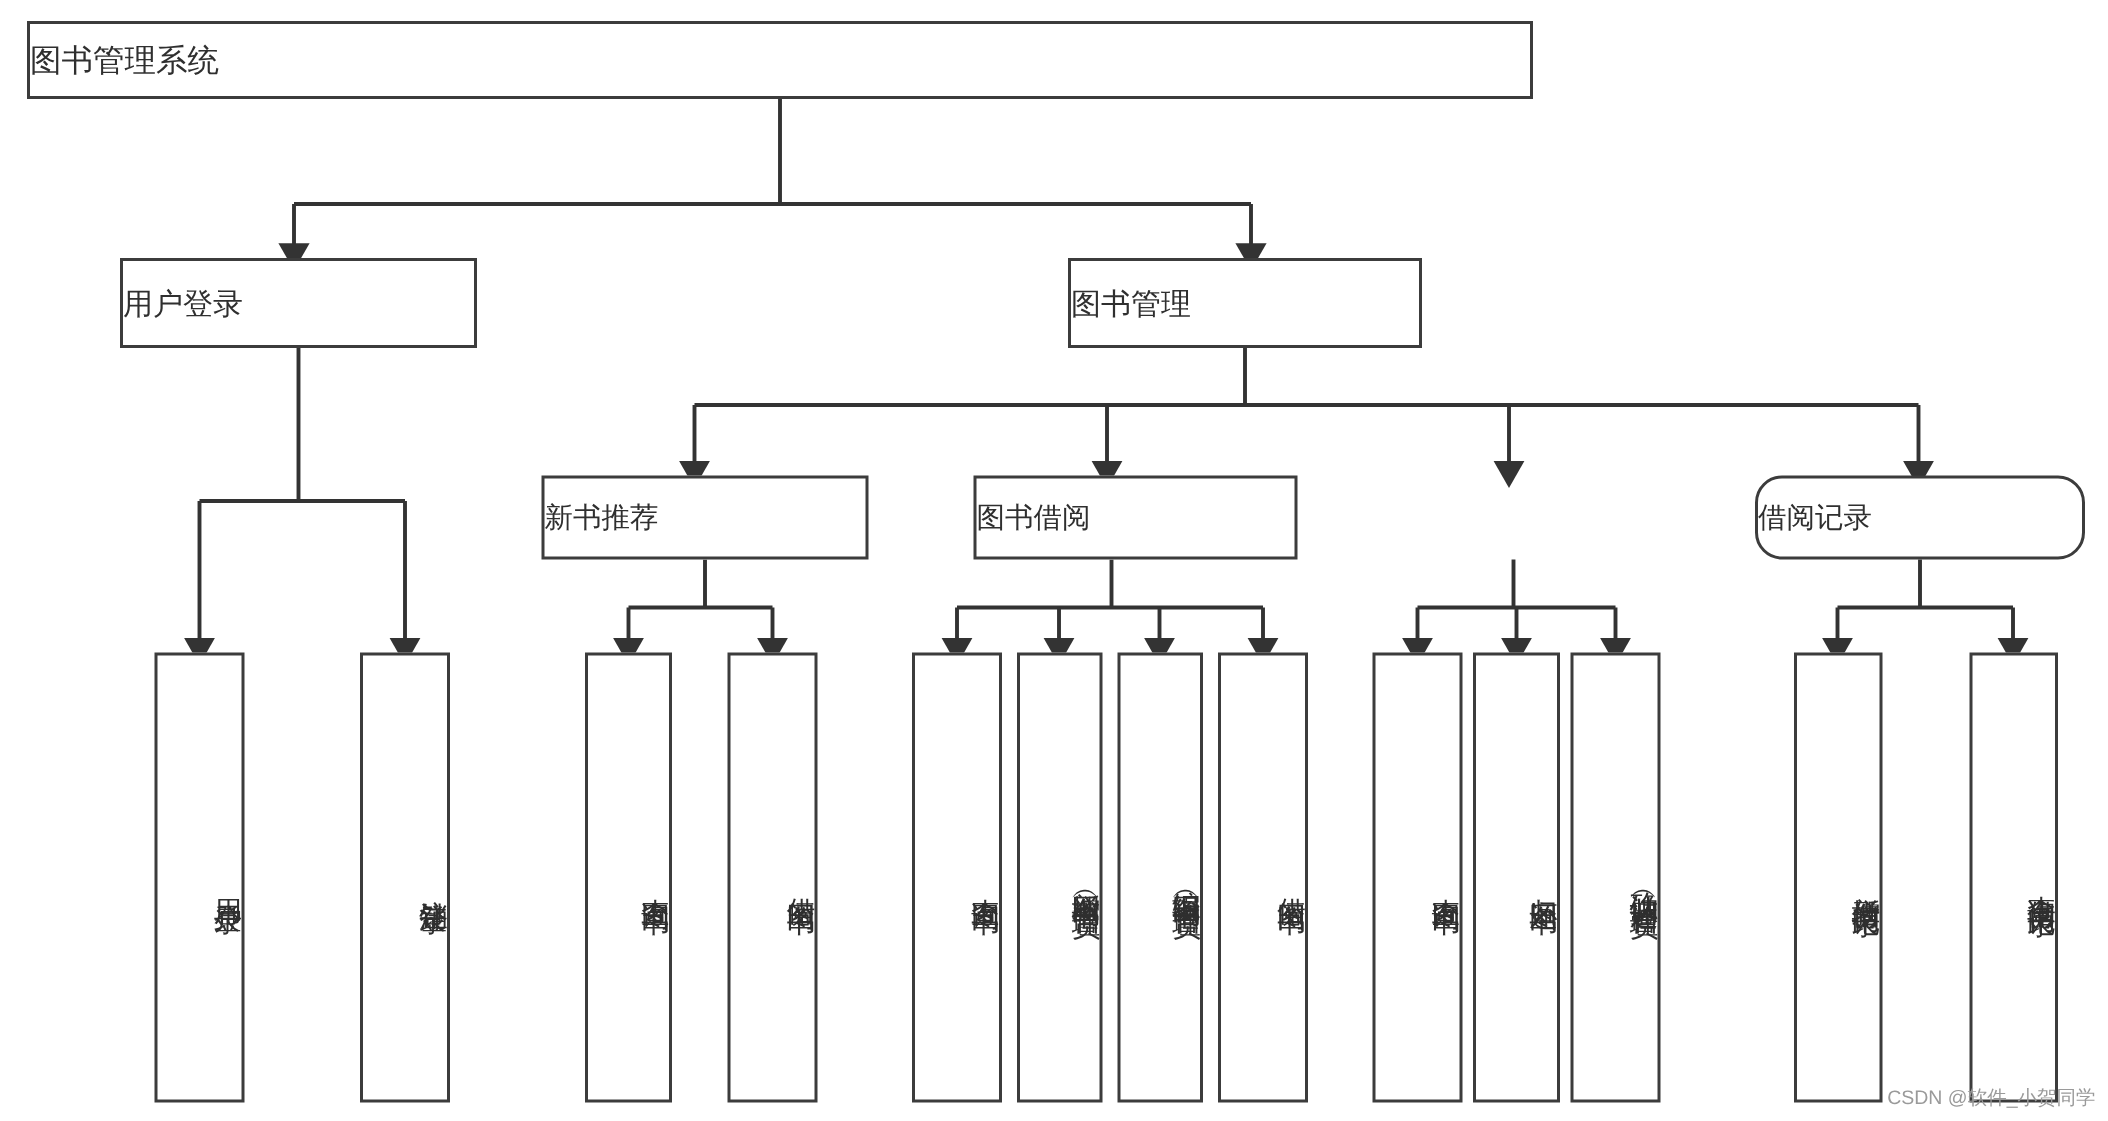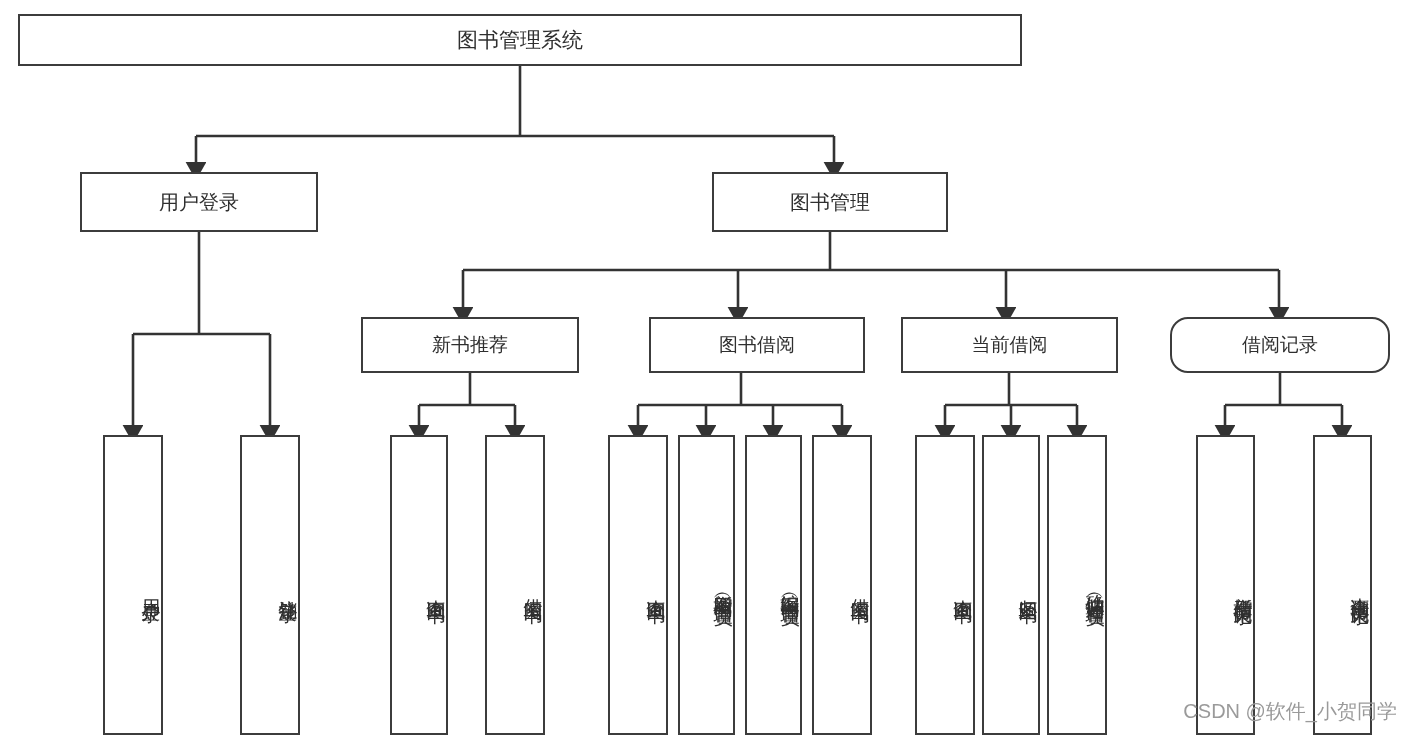--- a/index.html
+++ b/index.html
@@ -24,21 +24,20 @@
     width: 1405px;
     height: 747px;
   }
   .node {
     position: absolute;
     box-sizing: border-box;
     background: #ffffff;
     border: 2.5px solid #3c3c3c;
     display: flex;
     align-items: center;
-    justify-content: center;
     color: #2f2f2f;
     z-index: 2;
   }
   .node-root {
     font-size: 21px;
   }
   .node-l1 {
     font-size: 20px;
   }
   .node-l2 {
@@ -56,22 +55,22 @@
   }
   .node-leaf .label {
     writing-mode: vertical-rl;
     text-orientation: upright;
     display: block;
     white-space: nowrap;
   }
   .watermark {
     position: absolute;
     right: 8px;
-    bottom: 22px;
-    font-size: 20px;
+    bottom: 6px;
+    font-size: 13px;
     color: #9a9a9a;
     z-index: 5;
     white-space: nowrap;
     text-align: right;
   }
 </style>
 </head>
 <body>
 
 <div id="canvas">
@@ -137,23 +136,20 @@
   <div class="node node-l2" style="left:361px; top:317px; width:218px; height:56px;">
     <span class="label">新书推荐</span>
   </div>
 
   <div class="node node-l1" style="left:712px; top:172px; width:236px; height:60px;">
     <span class="label">图书管理</span>
   </div>
   <div class="node node-l2" style="left:633px; top:317px; width:216px; height:56px;margin-left:16px;">
     <span class="label">图书借阅</span>
   </div>
-  <div class="node node-l2" style="left:901px; top:317px; width:217px; height:56px;">
-    <span class="label">当前借阅</span>
-  </div>
   <div class="node node-l2" style="left:1170px; top:317px; width:220px; height:56px;border-radius:18px;">
     <span class="label">借阅记录</span>
   </div>
 
   <div class="node node-leaf" style="left:103px; top:435px; width:60px; height:300px;">
     <span class="label">用户登录</span>
   </div>
   <div class="node node-leaf" style="left:240px; top:435px; width:60px; height:300px;">
     <span class="label">注销登录</span>
   </div>

